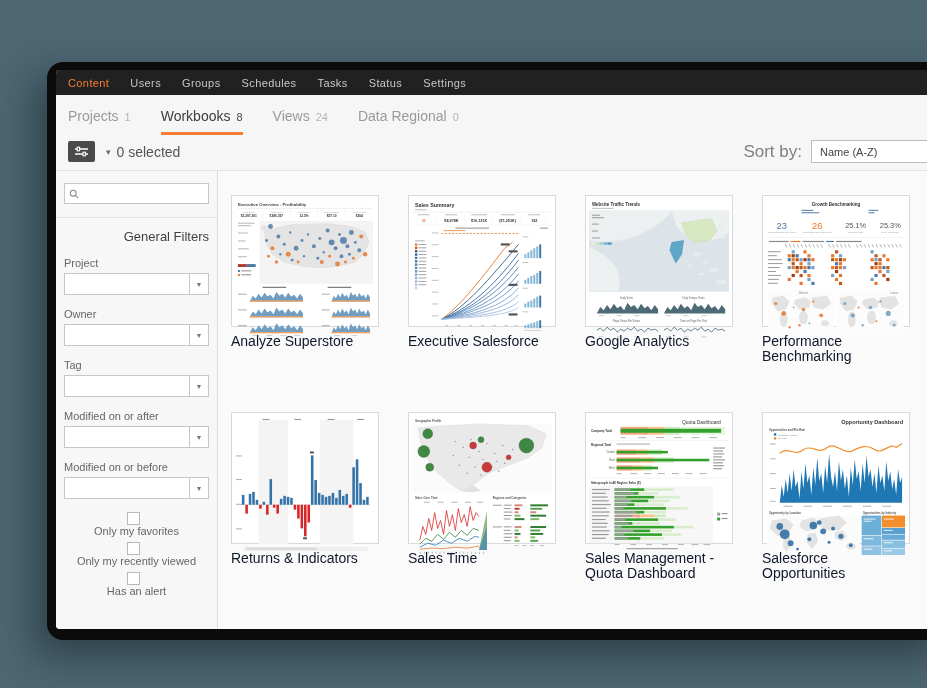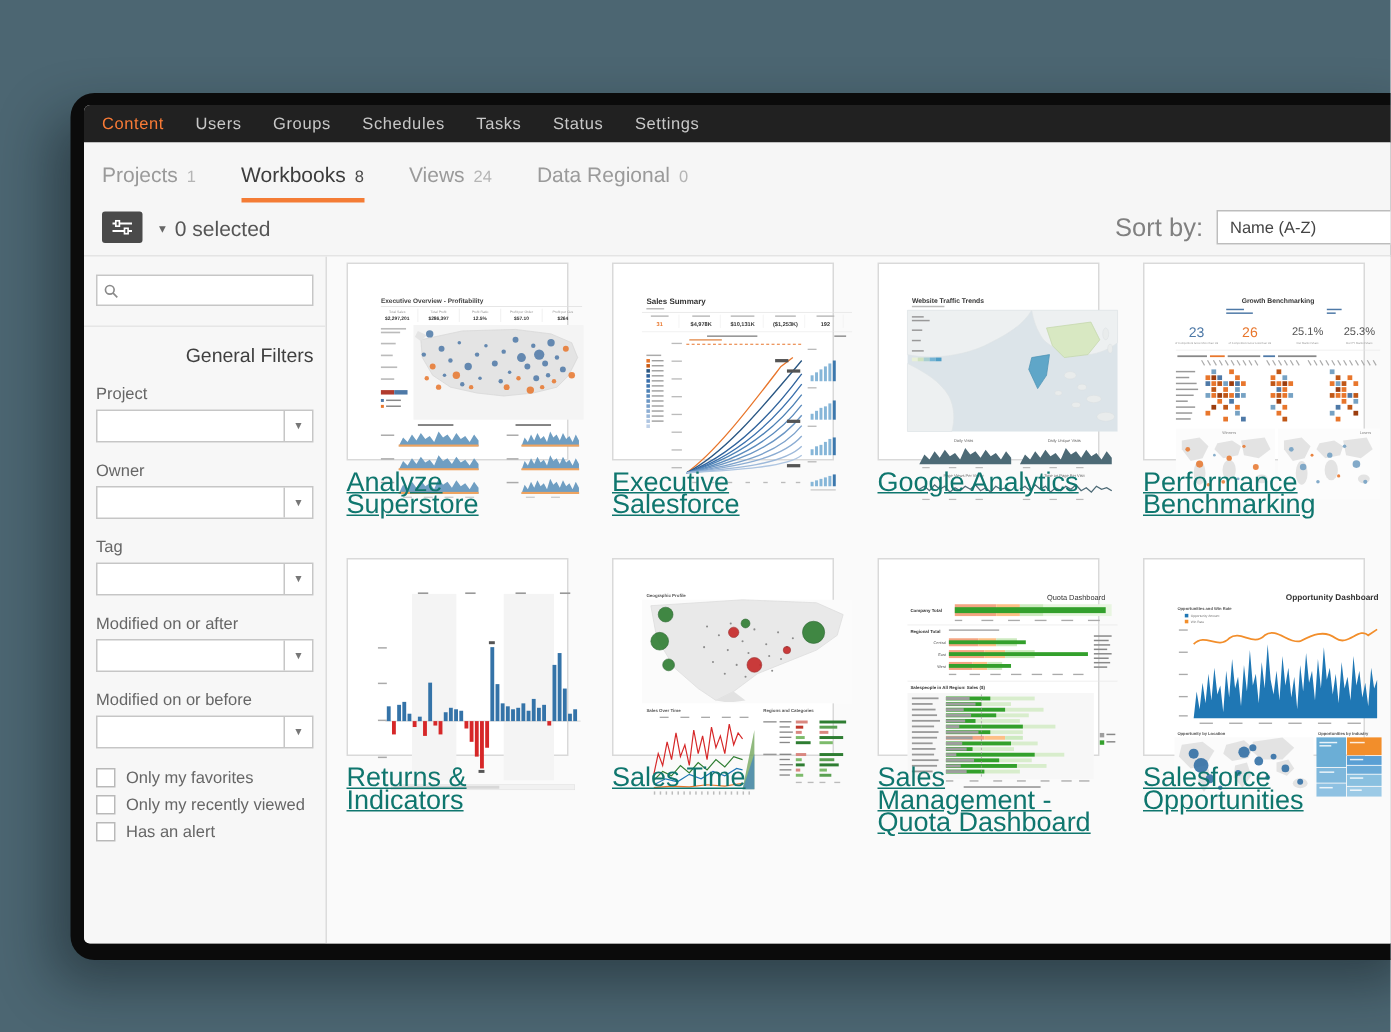--- a/index.html
+++ b/index.html
@@ -36,28 +36,28 @@
   .sidebar{width:162px;flex:none;border-right:1px solid #dcdcdc;padding:12px 8px 0 8px;box-sizing:border-box;}
   .search{height:19px;background:#fff;border:1px solid #c6c6c6;display:flex;align-items:center;padding:0 4px;}
   .gf-rule{border-top:1px solid #e6e6e6;margin:13px -8px 0 -8px;}
   .gf-title{font-size:13px;color:#3f3f3f;margin-top:11px;text-align:right;}
   .f-label{font-size:11px;color:#666;margin-top:13px;}
   .f-select{margin-top:4px;height:20px;background:#fff;border:1px solid #c6c6c6;display:flex;}
   .f-select .fill{flex:1;}
   .f-select .dd{width:18px;border-left:1px solid #c6c6c6;display:flex;align-items:center;
                 justify-content:center;font-size:7px;color:#777;}
   .checks{margin-top:13px;}
-  .chk-row{display:flex;align-items:center;margin-bottom:5px;}
+  .chk-row{display:flex;align-items:center;margin-bottom:5px;flex-direction:column;}
   .chk{width:11px;height:11px;background:#fff;border:1px solid #b9b9b9;margin-right:7px;flex:none;}
   .chk-label{font-size:11px;color:#666;}
   .main{flex:1;background:#fafafa;padding:4px 0 0 13px;overflow:hidden;}
   .grid{display:grid;grid-template-columns:repeat(4,148px);column-gap:29px;row-gap:28px;}
   .thumb{width:148px;height:132px;background:#fff;border:1px solid #d9d9d9;box-sizing:border-box;
-         padding:17px;cursor:pointer;}
-  .caption{margin-top:7px;font-size:18px;line-height:15px;color:#0f766e;cursor:pointer;width:148px;text-decoration:underline;}
+         padding:1px;cursor:pointer;margin-top:20px;}
+  .caption{margin-top:7px;font-size:14px;line-height:15px;color:#0f172a;cursor:pointer;width:148px;}
   svg{display:block;}
   svg text{font-family:"Liberation Sans",sans-serif;}
 </style>
 </head>
 <body>
 
 <svg width="0" height="0" style="position:absolute">
 <defs>
  <path id="zig" d="M0,12 L3,6 6,9 9,4 12,8 15,3 18,7 21,5 24,9 27,2 30,6 33,4 36,8 39,3 42,7 45,5 48,9 51,4 54,8 L54,12 Z"></path>
  <path id="squig" fill="none" d="M0,5 L3,3 6,6 9,2 12,5 15,3 18,7 21,4 24,6 27,3 30,5 33,2 36,6 39,4 42,7 45,3 48,5 51,4 54,6"></path>

